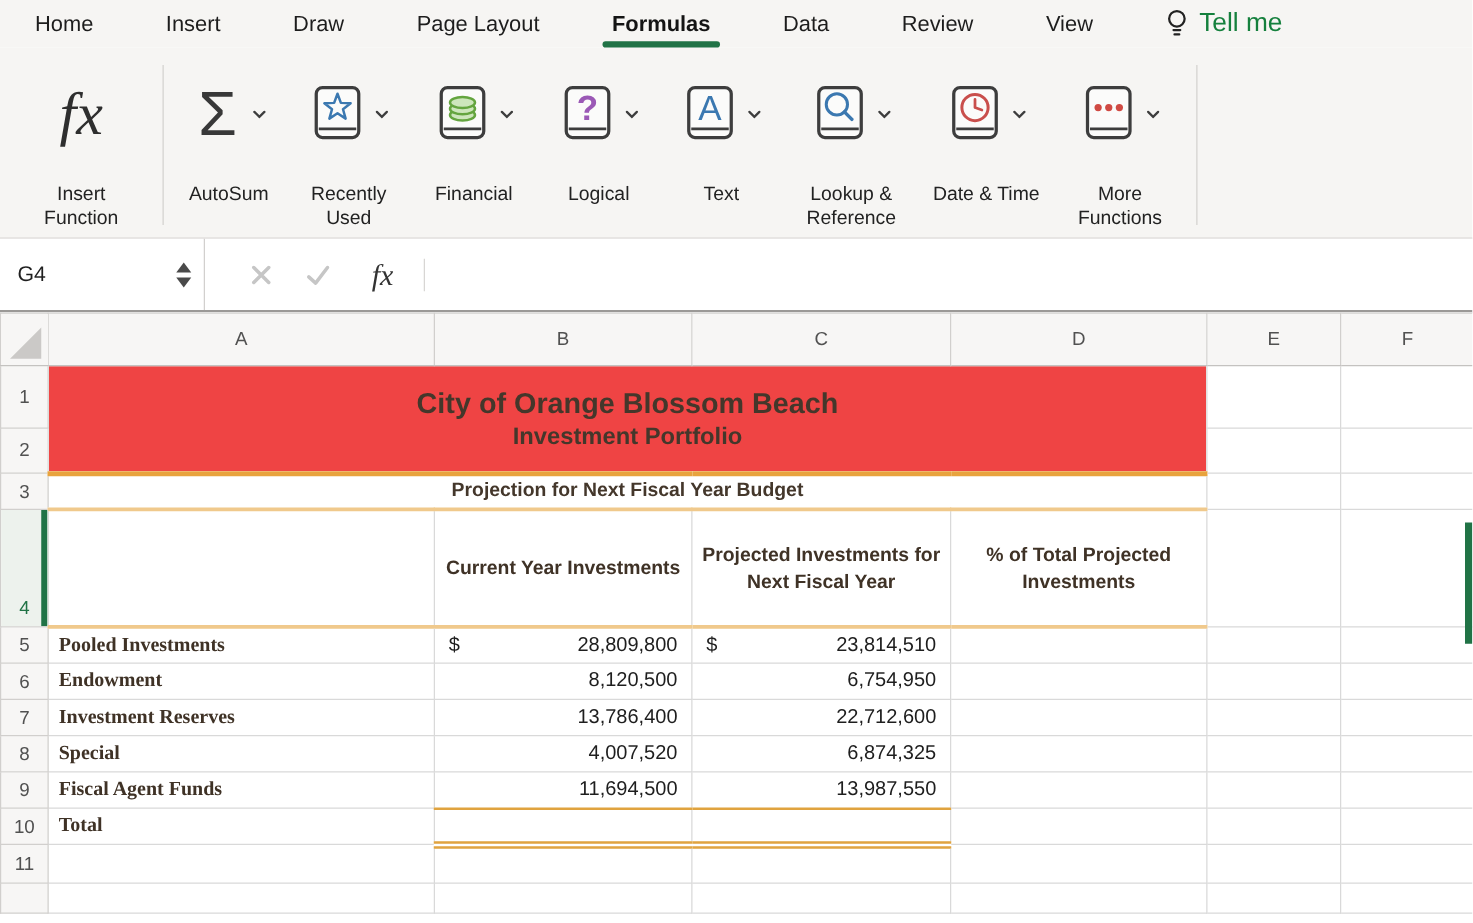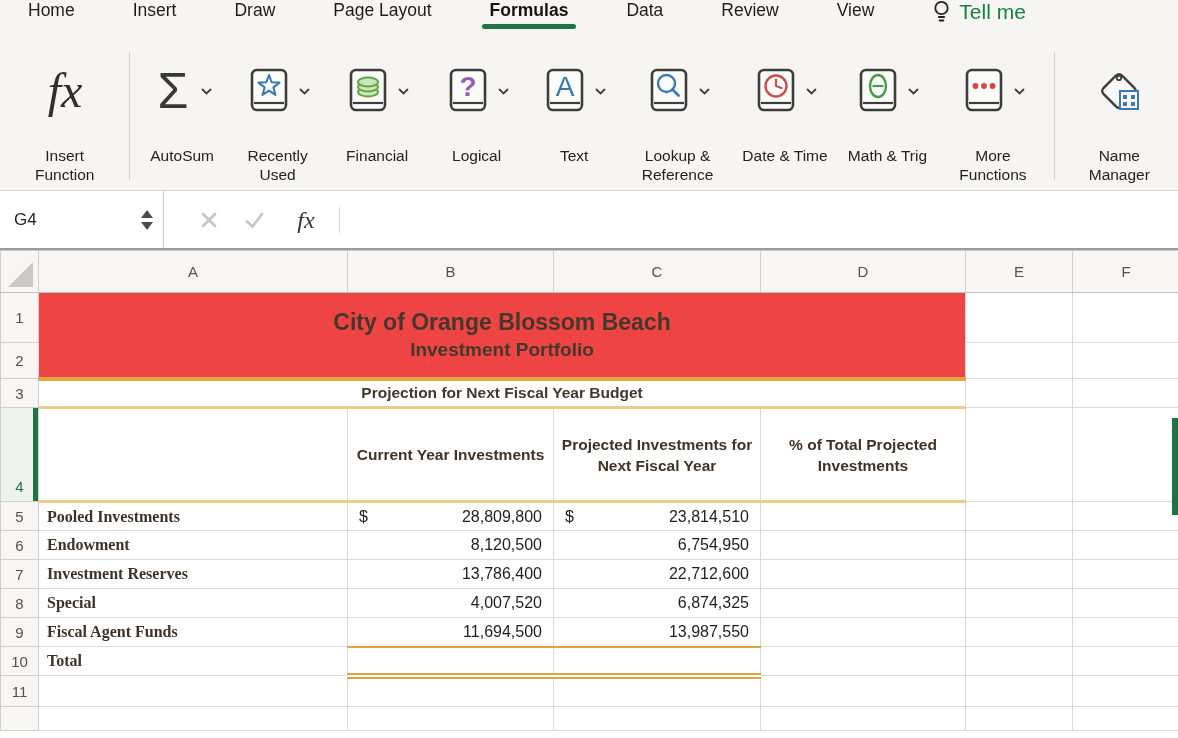--- a/index.html
+++ b/index.html
@@ -1,21 +1,21 @@
 <!DOCTYPE html>
 <html><head>
 <meta charset="utf-8">
 <style>
   * { margin:0; padding:0; box-sizing:border-box; }
   html,body { width:1178px; height:738px; overflow:hidden; background:#fff;
     font-family:"Liberation Sans", sans-serif; }
   .page { position:relative; width:1178px; height:738px; }
 
   
-  .menubar { height:38px; background:#F6F5F3; display:flex; align-items:flex-start;
+  .menubar { height:38px; background:#F6F5F3; display:flex; align-items:center;
     padding-left:28px; gap:58px; white-space:nowrap; }
   .mtab { font-size:17.5px; color:#1d1d1d; position:relative; cursor:default; }
   .mtab.active { font-weight:bold; color:#141414; }
   .mtab.active::after { content:""; position:absolute; left:-8px; right:-8px; bottom:-8px;
     height:5px; border-radius:3px; background:#217346; }
   .tellme { display:flex; align-items:center; gap:8px; font-size:21px; color:#15803d; }
 
   
   .ribbon { height:153px; background:#F6F5F3; border-bottom:1px solid #D8D6D3;
     display:flex; align-items:stretch; padding-left:6px; overflow:hidden; }
@@ -209,67 +209,39 @@
           <circle cx="23" cy="20" r="10.5" fill="none" stroke="#C94F4C" stroke-width="2.4"></circle>
           <path d="M23,20 L23,13.5 M23,20 L28.5,22" fill="none" stroke="#C94F4C" stroke-width="2.2" stroke-linecap="round"></path>
         </svg>
         <svg class="chev" width="11" height="7" viewBox="0 0 11 7">
           <path d="M1.5,1.5 L5.5,5.5 L9.5,1.5" fill="none" stroke="#3D3D3D" stroke-width="1.8" stroke-linecap="round"></path>
         </svg>
       </div>
       <div class="rlbl narrow">Date &amp; Time</div>
     </div>
 
-    <div class="rbtn w-mt">
-      <div class="icon-row">
-        <svg width="46" height="50" viewBox="0 0 46 50">
-          <rect x="6" y="4" width="34" height="40" rx="5" fill="#FBFBFA" stroke="#3D3D3D" stroke-width="2.6"></rect>
-          <line x1="8" y1="37" x2="38" y2="37" stroke="#3D3D3D" stroke-width="2.2"></line>
-          <ellipse cx="23" cy="20" rx="8" ry="11" fill="none" stroke="#479A46" stroke-width="2.4"></ellipse>
-          <line x1="17.5" y1="20" x2="28.5" y2="20" stroke="#479A46" stroke-width="2.2"></line>
-        </svg>
-        <svg class="chev" width="11" height="7" viewBox="0 0 11 7">
-          <path d="M1.5,1.5 L5.5,5.5 L9.5,1.5" fill="none" stroke="#3D3D3D" stroke-width="1.8" stroke-linecap="round"></path>
-        </svg>
-      </div>
-      <div class="rlbl narrow">Math &amp; Trig</div>
-    </div>
 
     <div class="rbtn w-mf">
       <div class="icon-row">
         <svg width="46" height="50" viewBox="0 0 46 50">
           <rect x="6" y="4" width="34" height="40" rx="5" fill="#FBFBFA" stroke="#3D3D3D" stroke-width="2.6"></rect>
           <line x1="8" y1="37" x2="38" y2="37" stroke="#3D3D3D" stroke-width="2.2"></line>
           <circle cx="14.5" cy="20" r="2.9" fill="#D04A43"></circle>
           <circle cx="23" cy="20" r="2.9" fill="#D04A43"></circle>
           <circle cx="31.5" cy="20" r="2.9" fill="#D04A43"></circle>
         </svg>
         <svg class="chev" width="11" height="7" viewBox="0 0 11 7">
           <path d="M1.5,1.5 L5.5,5.5 L9.5,1.5" fill="none" stroke="#3D3D3D" stroke-width="1.8" stroke-linecap="round"></path>
         </svg>
       </div>
       <div class="rlbl narrow">More Functions</div>
     </div>
 
     <div class="rsep"></div>
 
-    <div class="rbtn w-nm">
-      <div class="icon-row">
-        <svg width="52" height="52" viewBox="0 0 52 52">
-          <rect x="13" y="13" width="26" height="26" rx="4" transform="rotate(45 26 26)" fill="#FBFBFA" stroke="#3D3D3D" stroke-width="2.4"></rect>
-          <circle cx="26" cy="13" r="2.2" fill="none" stroke="#3D3D3D" stroke-width="1.8"></circle>
-          <rect x="27" y="26" width="18" height="18" fill="#fff" stroke="#3B78B0" stroke-width="2"></rect>
-          <rect x="30" y="30" width="4" height="4" fill="#3B78B0"></rect>
-          <rect x="38" y="30" width="4" height="4" fill="#3B78B0"></rect>
-          <rect x="30" y="37" width="4" height="4" fill="#3B78B0"></rect>
-          <rect x="38" y="37" width="4" height="4" fill="#3B78B0"></rect>
-        </svg>
-      </div>
-      <div class="rlbl narrow">Name Manager</div>
-    </div>
   </div>
 
   <div class="fbar">
     <div class="namebox">
       <span class="namebox-val">G4</span>
       <div class="spinner">
         <div class="tri-up"></div>
         <div class="tri-dn"></div>
       </div>
     </div>

